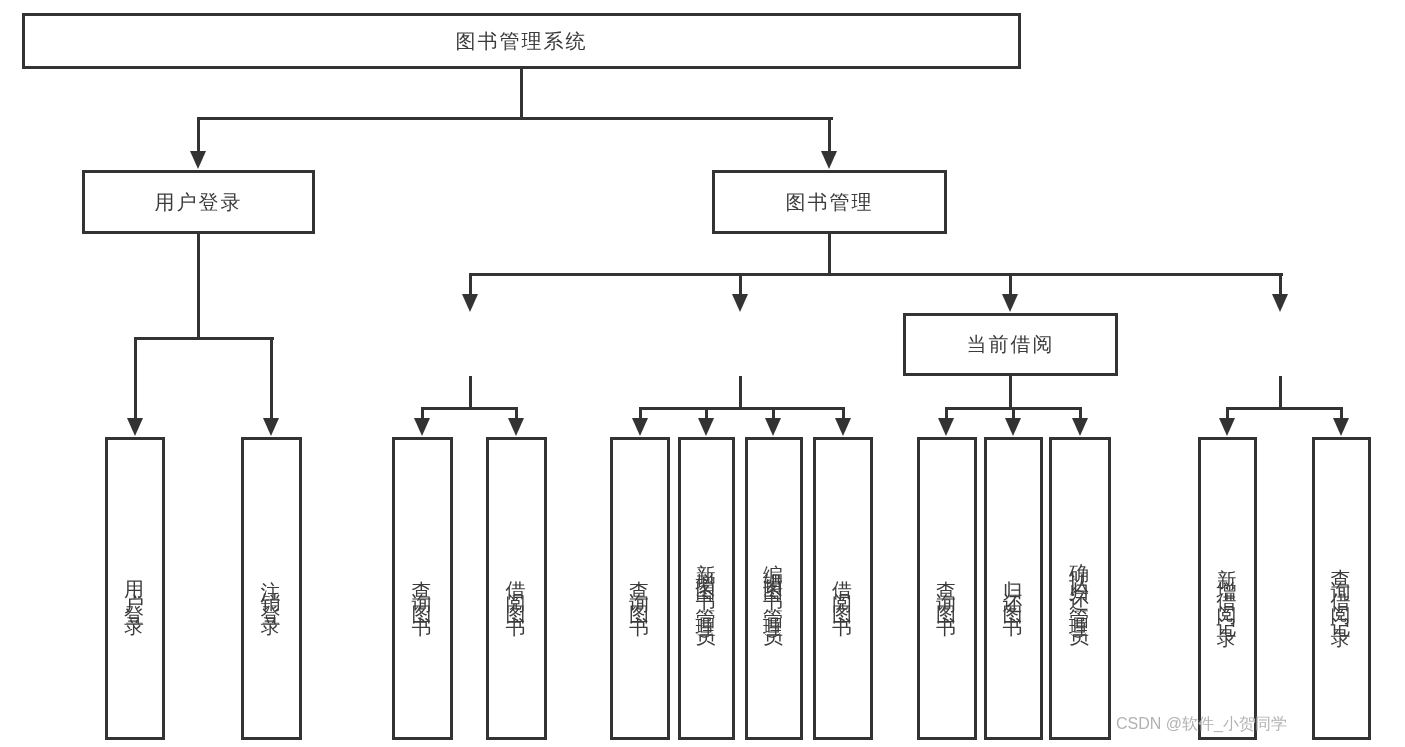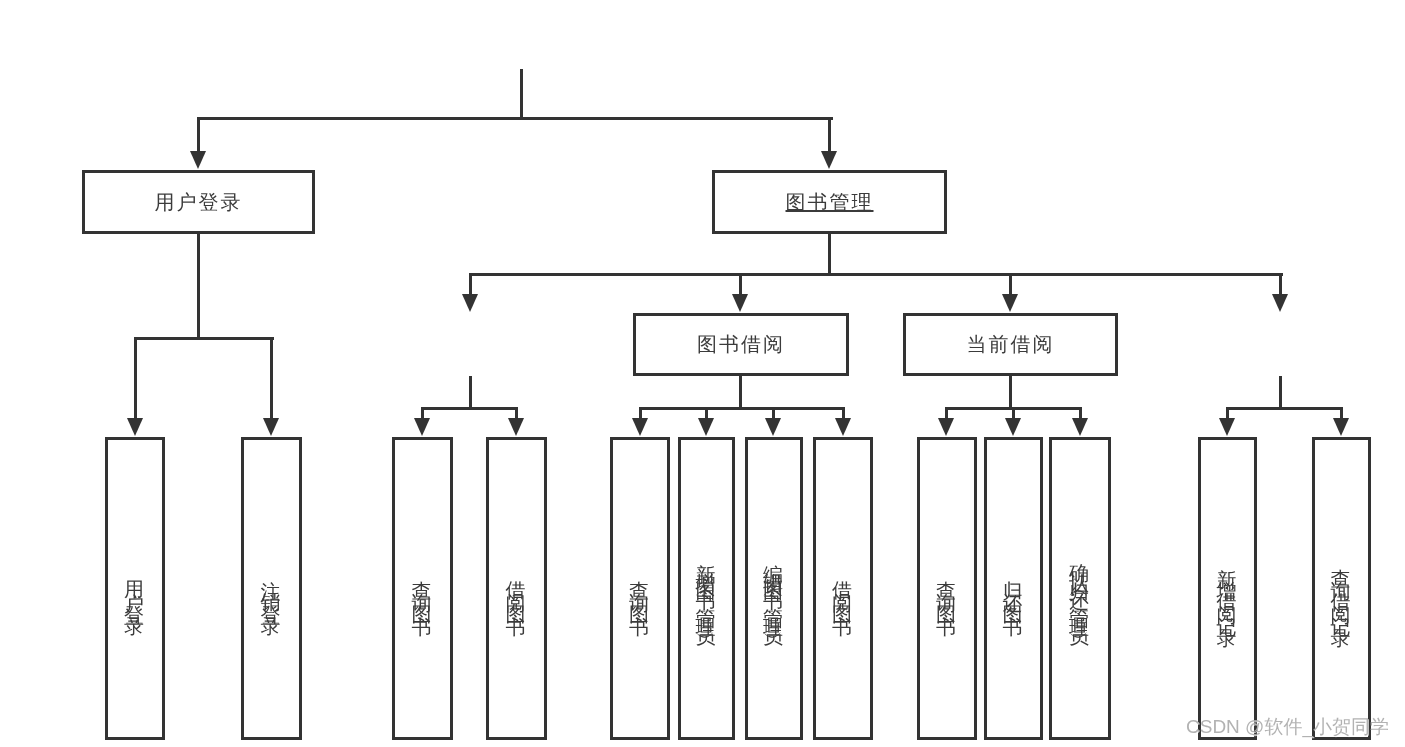--- a/index.html
+++ b/index.html
@@ -52,64 +52,64 @@
   .arrow {
     position: absolute;
     width: 0;
     height: 0;
     border-left: 8px solid transparent;
     border-right: 8px solid transparent;
     border-top: 18px solid #333333;
   }
   .watermark {
     position: absolute;
-    left: 1186px;
+    left: 1116px;
     top: 714px;
-    font-size: 19px;
+    font-size: 16px;
     color: rgba(171, 171, 171, 0.92);
     text-shadow: 1px 1px 0 rgba(255,255,255,0.7);
     z-index: 10;
     white-space: nowrap;
   }
 </style>
 </head>
 <body>
 
 <div id="canvas">
 
+  <div class="box" style="left:22px; top:13px; width:999px; height:56px;">图书管理系统</div>
 
   <div class="line" style="left:520px; top:69px;  width:3px; height:48px;"></div>
   <div class="line" style="left:197px; top:117px; width:636px; height:3px;"></div>
   <div class="line" style="left:197px; top:117px; width:3px; height:36px;"></div>
   <div class="arrow" style="left:190px; top:151px;"></div>
   <div class="line" style="left:828px; top:117px; width:3px; height:36px;"></div>
   <div class="arrow" style="left:821px; top:151px;"></div>
 
   <div class="box" style="left:82px; top:170px; width:233px; height:64px;">用户登录</div>
-  <div class="box" style="left:712px; top:170px; width:235px; height:64px;text-decoration:underline;">图书管理</div>
+  <div class="box" style="left:712px; top:170px; width:235px; height:64px;">图书管理</div>
 
   <div class="line" style="left:197px; top:234px; width:3px; height:103px;"></div>
   <div class="line" style="left:134px; top:337px; width:140px; height:3px;"></div>
   <div class="line" style="left:134px; top:337px; width:3px; height:82px;"></div>
   <div class="arrow" style="left:127px; top:418px;"></div>
   <div class="line" style="left:270px; top:337px; width:3px; height:82px;"></div>
   <div class="arrow" style="left:263px; top:418px;"></div>
 
   <div class="line" style="left:828px; top:234px; width:3px; height:39px;"></div>
   <div class="line" style="left:469px; top:273px; width:814px; height:3px;"></div>
   <div class="line" style="left:469px;  top:273px; width:3px; height:22px;"></div>
   <div class="arrow" style="left:462px;  top:294px;"></div>
   <div class="line" style="left:739px;  top:273px; width:3px; height:22px;"></div>
   <div class="arrow" style="left:732px;  top:294px;"></div>
   <div class="line" style="left:1009px; top:273px; width:3px; height:22px;"></div>
   <div class="arrow" style="left:1002px; top:294px;"></div>
   <div class="line" style="left:1279px; top:273px; width:3px; height:22px;"></div>
   <div class="arrow" style="left:1272px; top:294px;"></div>
 
-  <div class="box" style="left:633px; top:313px; width:216px; height:63px;">图书借阅</div>
   <div class="box" style="left:903px; top:313px; width:215px; height:63px;">当前借阅</div>
 
   <div class="line" style="left:469px; top:376px; width:3px; height:31px;"></div>
   <div class="line" style="left:421px; top:407px; width:97px; height:3px;"></div>
   <div class="line" style="left:421px; top:407px; width:3px; height:12px;"></div>
   <div class="arrow" style="left:414px; top:418px;"></div>
   <div class="line" style="left:515px; top:407px; width:3px; height:12px;"></div>
   <div class="arrow" style="left:508px; top:418px;"></div>
 
   <div class="line" style="left:739px; top:376px; width:3px; height:31px;"></div>

